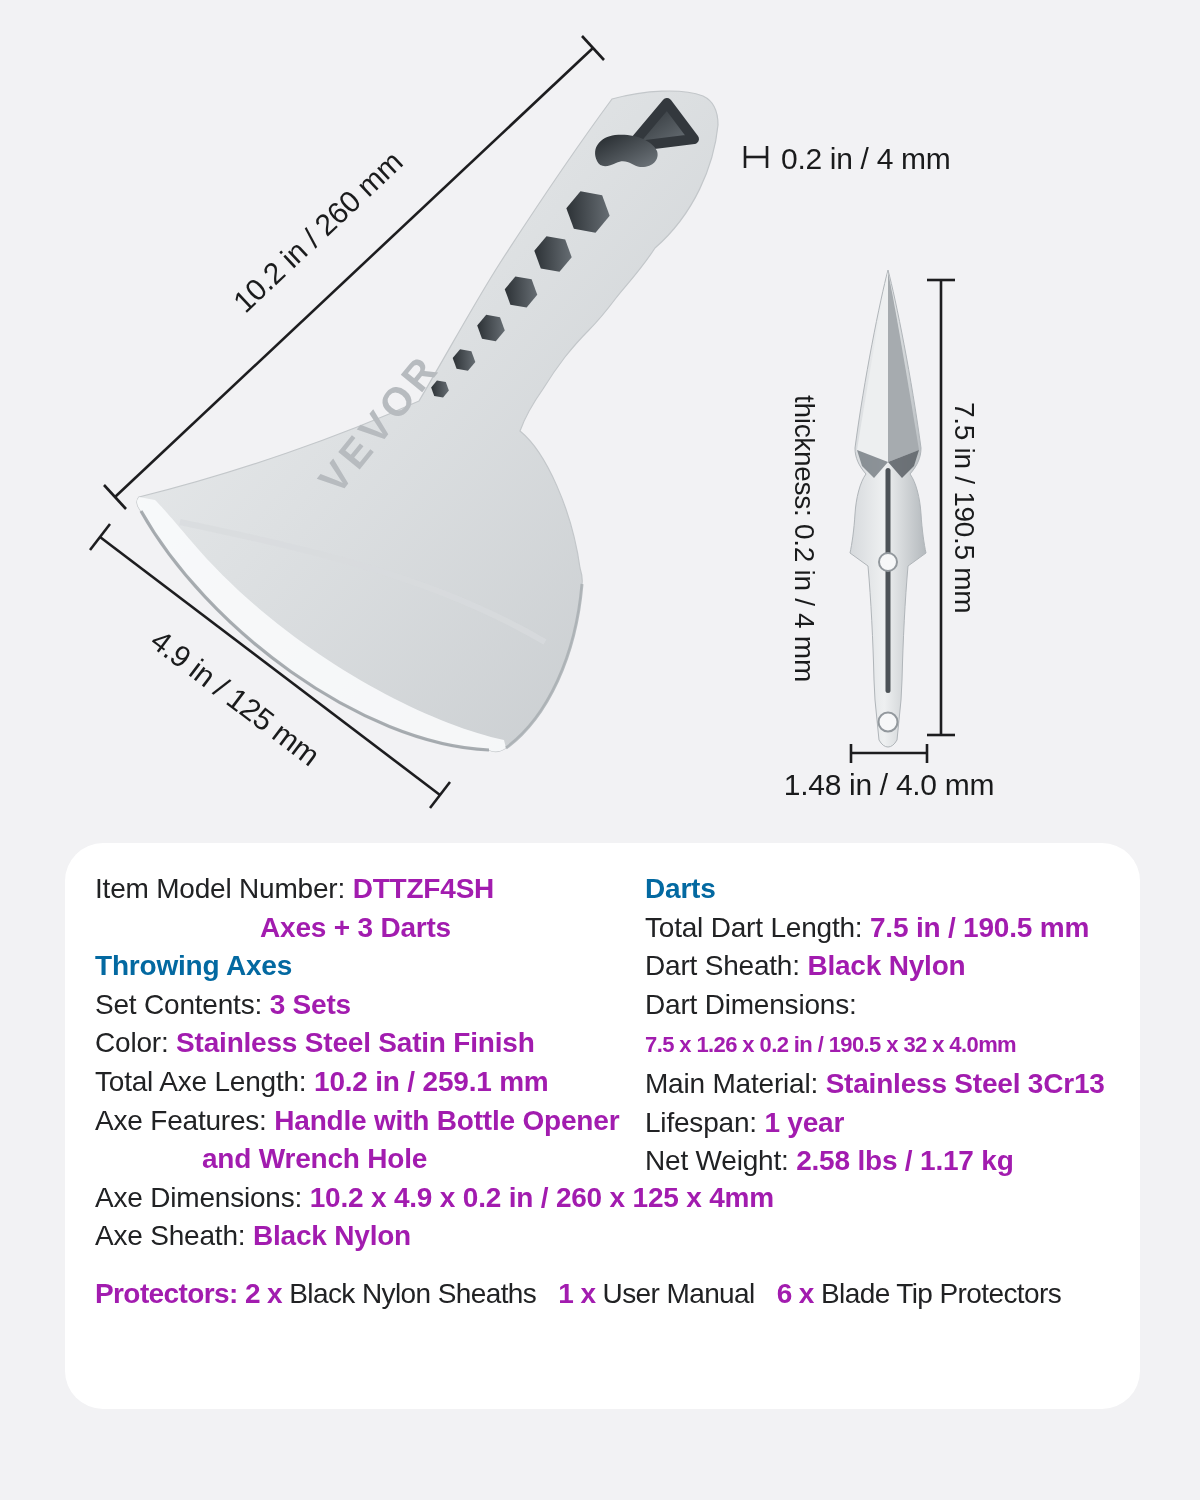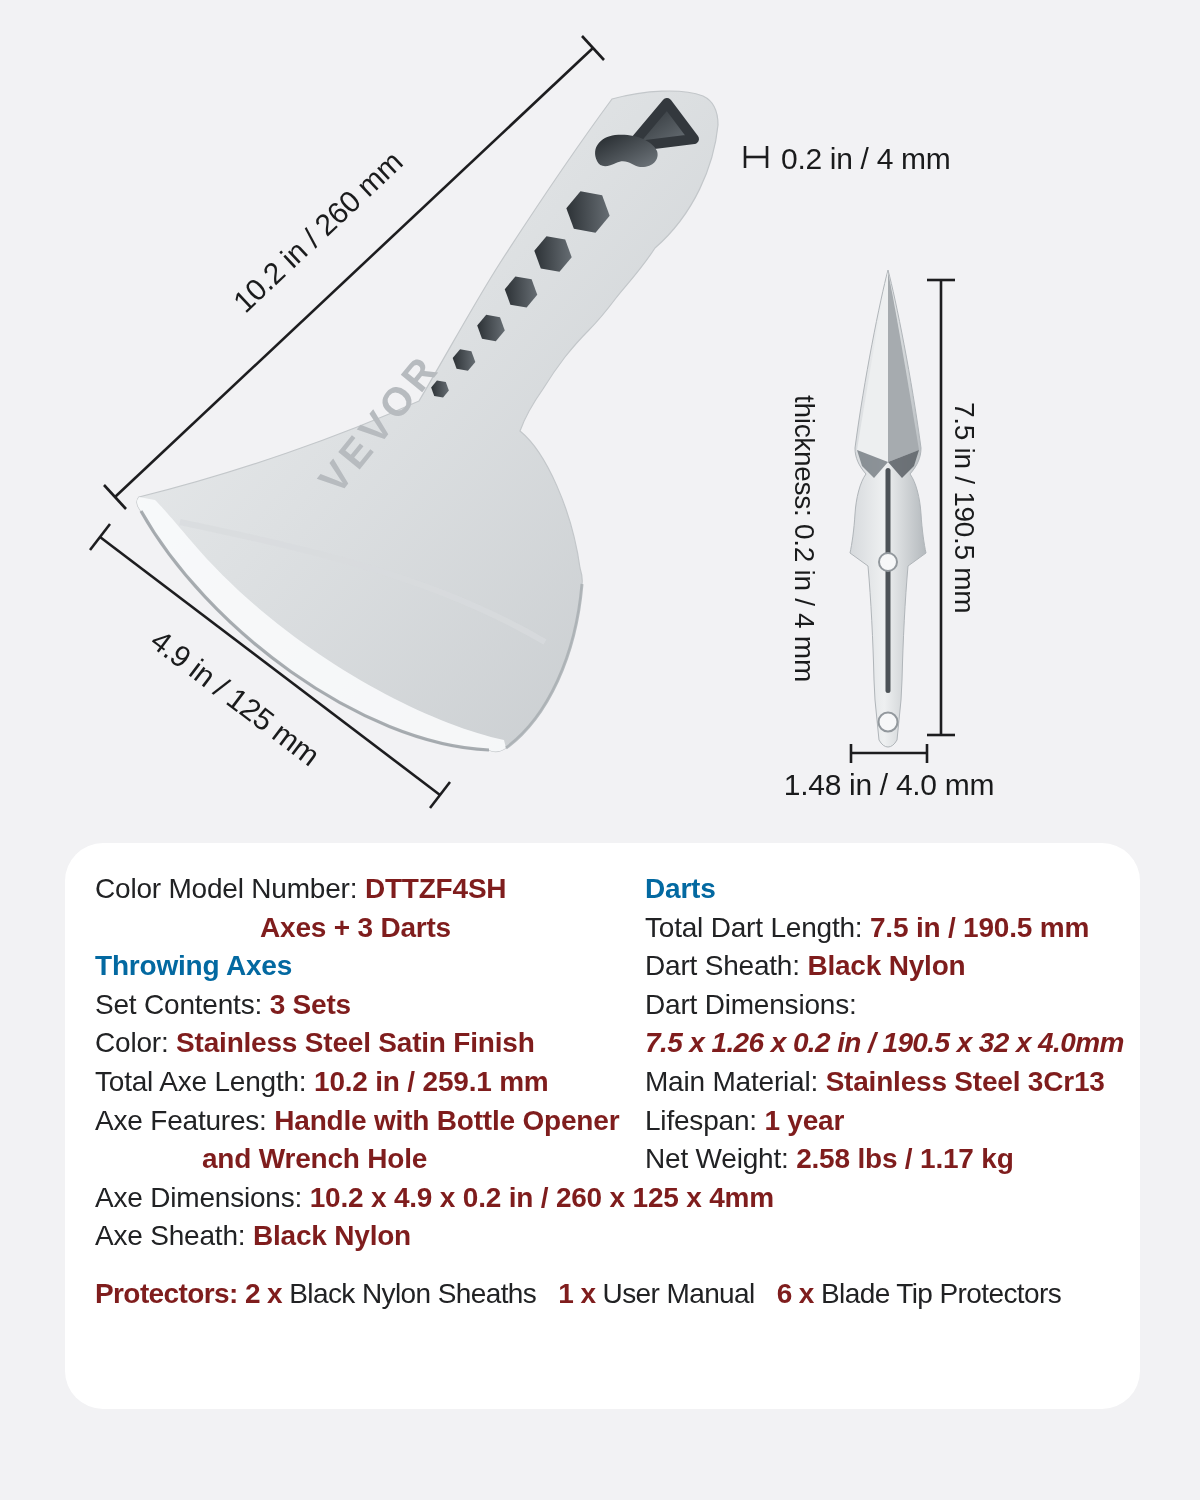--- a/index.html
+++ b/index.html
@@ -24,25 +24,25 @@
   
   .panel{
     position:absolute; left:65px; top:843px; width:1075px; height:566px;
     background:#ffffff; border-radius:38px;
     font-size:28px; letter-spacing:-0.2px; line-height:38.6px;
   }
   .col-left{position:absolute; left:30px; top:27px; width:560px; white-space:nowrap;}
   .col-right{position:absolute; left:580px; top:27px; width:470px; white-space:nowrap;}
   .line{white-space:nowrap;}
   .lbl{color:#212224; font-weight:400;}
-  .val{color:#7f1d1d; font-weight:700;}
+  .val{color:#a21caf; font-weight:700;}
   .hdr{color:#0369a1; font-weight:700;}
   .indent-a{margin-left:165px;}
   .indent-b{margin-left:107px;}
-  .tight{font-size:28px; letter-spacing:-0.6px;font-style:italic;}
+  .tight{font-size:22px; letter-spacing:-0.6px;}
   .acc{margin-top:19px; letter-spacing:-0.6px;}
   .acc .gap{display:inline-block; width:22px;}
 </style>
 </head>
 <body>
 
 <div class="page">
 
   <svg class="illus" width="1200" height="840" viewBox="0 0 1200 840">
     <defs>
@@ -169,21 +169,21 @@
   <div class="dim rot-neg" style="left:158px; top:215px; width:320px;">10.2 in / 260 mm</div>
   <div class="dim" style="left:781px; top:142px;">0.2 in / 4 mm</div>
   <div class="dim rot-pos" style="left:95px; top:681px; width:280px;">4.9 in / 125 mm</div>
   <div class="dim vert" style="left:946px; top:330px; height:356px; width:36px;">7.5 in / 190.5 mm</div>
   <div class="dim vert" style="left:786px; top:368px; height:340px; width:36px;">thickness: 0.2 in / 4 mm</div>
   <div class="dim" style="left:749px; top:768px; width:280px;">1.48 in / 4.0 mm</div>
 
   <div class="panel">
 
     <div class="col-left">
-      <div class="line"><span class="lbl">Color Model Number: </span><span class="val">DTTZF4SH</span></div>
+      <div class="line"><span class="lbl">Item Model Number: </span><span class="val">DTTZF4SH</span></div>
       <div class="line indent-a"><span class="val">Axes + 3 Darts</span></div>
       <div class="line hdr">Throwing Axes</div>
       <div class="line"><span class="lbl">Set Contents: </span><span class="val">3 Sets</span></div>
       <div class="line"><span class="lbl">Color: </span><span class="val">Stainless Steel Satin Finish</span></div>
       <div class="line"><span class="lbl">Total Axe Length: </span><span class="val">10.2 in / 259.1 mm</span></div>
       <div class="line"><span class="lbl">Axe Features: </span><span class="val">Handle with Bottle Opener</span></div>
       <div class="line indent-b"><span class="val">and Wrench Hole</span></div>
       <div class="line"><span class="lbl">Axe Dimensions: </span><span class="val">10.2 x 4.9 x 0.2 in / 260 x 125 x 4mm</span></div>
       <div class="line"><span class="lbl">Axe Sheath: </span><span class="val">Black Nylon</span></div>
 

